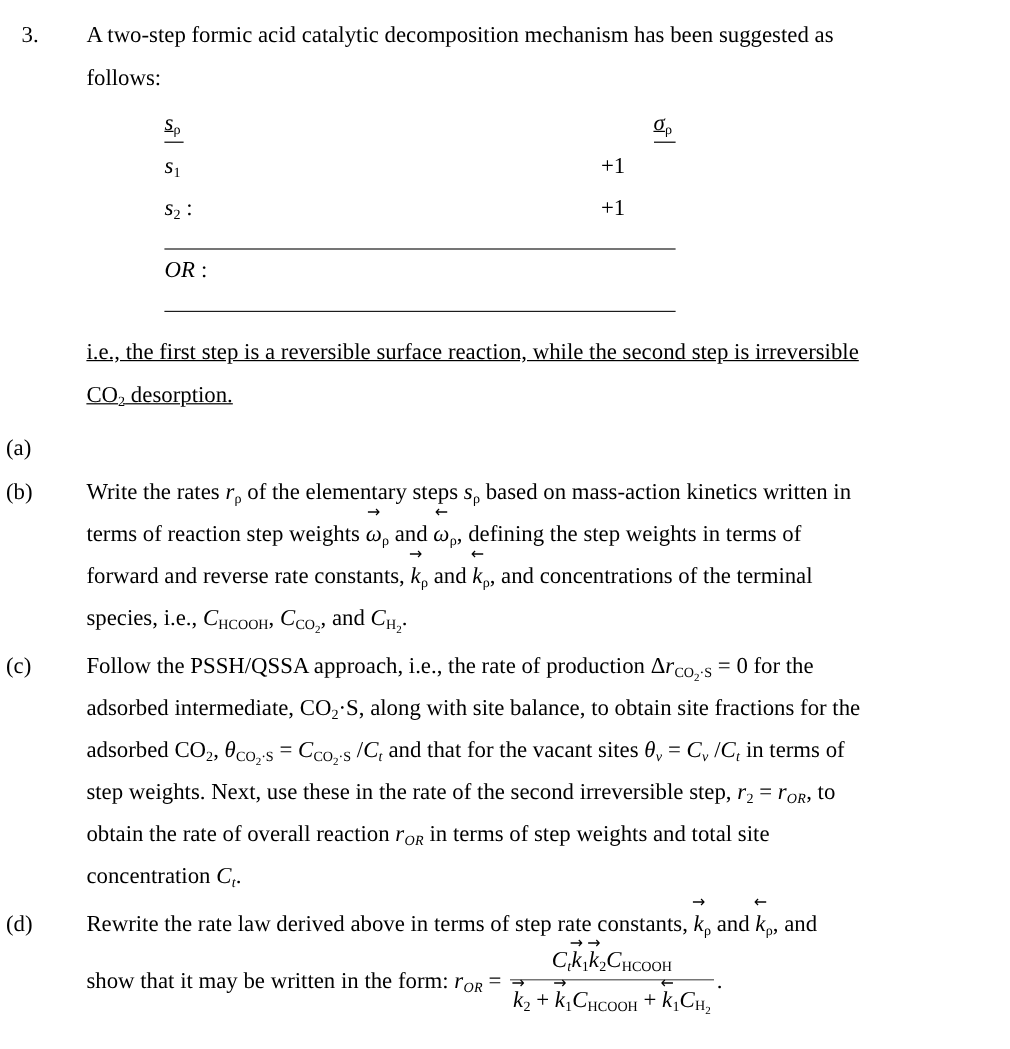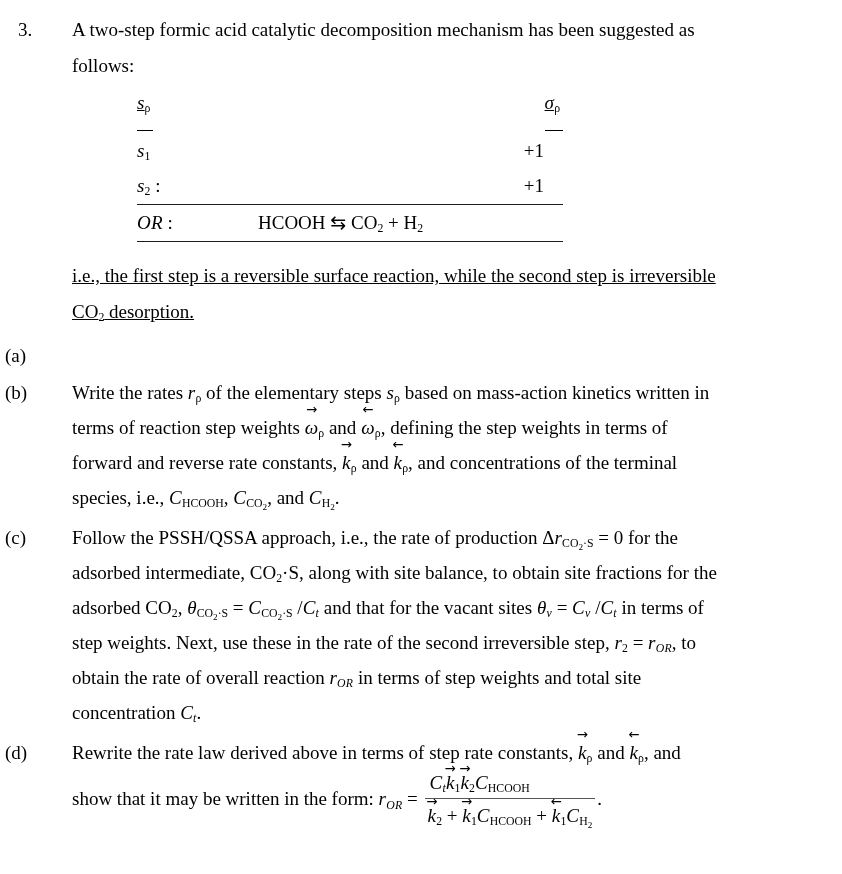--- a/index.html
+++ b/index.html
@@ -16,25 +16,25 @@
   .row .body{padding-right:6px;}
 
   .intro-row{margin-top:6px;}
   .note-row{margin-top:16px;text-decoration:underline;}
   .approach-row{margin-top:20px;}
 
   
   .mech{margin:4px 0 0 137px;width:426px;}
   .hdr,.trow{display:grid;grid-template-columns:53px 331px 42px;}
   .hdr{line-height:30px;margin-bottom:2px;}
-  .trow{line-height:35px;align-items:baseline;gap:23px;}
+  .trow{line-height:35px;align-items:baseline;}
   .c-sg{text-align:right;}
   .c-eq.ind{padding-left:45px;}
-  .ruled{border-bottom:1.6px solid #1c1c1c;padding-bottom:1px;}
-  .ul{display:inline-block;border-bottom:1.3px solid #000;padding:0 3px 12px 0;text-decoration:underline;}
+  .ruled{border-bottom:1.6px solid #1c1c1c;padding-bottom:16px;}
+  .ul{display:inline-block;border-bottom:1.3px solid #000;padding:0 3px 0 0;text-decoration:underline;}
 
   
   .part{line-height:35px;}
   .part-a{margin-top:8px;}
   .part-b{margin-top:2px;}
   .part-c{margin-top:5px;}
   .part-d{margin-top:5px;}
 
   sub{font-size:62%;line-height:0;vertical-align:-0.28em;}
   sub sub{font-size:78%;vertical-align:-0.35em;}
@@ -43,21 +43,21 @@
   
   .va{display:inline-block;position:relative;}
   .va .ar{
     position:absolute;left:50%;top:-0.52em;transform:translateX(-50%);
     font-size:0.70em;line-height:1;font-style:normal;
     font-family:"DejaVu Sans",sans-serif;
   }
 
   
   .frac{
-    display:inline-block;vertical-align:middle;
+    display:inline-block;vertical-align:middle;text-align:center;
     line-height:1.45;margin:0 2px;position:relative;top:-3px;
   }
   .frac .num{display:block;border-bottom:1.5px solid #555;padding:2px 5px 1px;}
   .frac .den{display:block;padding:3px 3px 0;}
 
   .arrow-glyph{font-family:"DejaVu Sans",sans-serif;}
 </style>
 </head>
 <body>
 
@@ -77,21 +77,20 @@
     <div class="trow">
       <div class="c-lbl"><i>s</i><sub>1</sub></div>
       <div class="c-sg">+1</div>
     </div>
     <div class="trow ruled">
       <div class="c-lbl"><i>s</i><sub>2</sub> :</div>
       <div class="c-sg">+1</div>
     </div>
     <div class="trow ruled">
       <div class="c-lbl"><i>OR</i> :</div>
-      <div class="c-eq ind">HCOOH <span class="arrow-glyph">⇆</span> CO<sub>2</sub> + H<sub>2</sub></div>
       <div class="c-sg"></div>
     </div>
   </div>
 
   <div class="row note-row">
     <div class="lbl"></div>
     <div class="body">i.e., the first step is a reversible surface reaction, while the second step is irreversible<br>CO<sub>2</sub> desorption.</div>
   </div>
 
 

